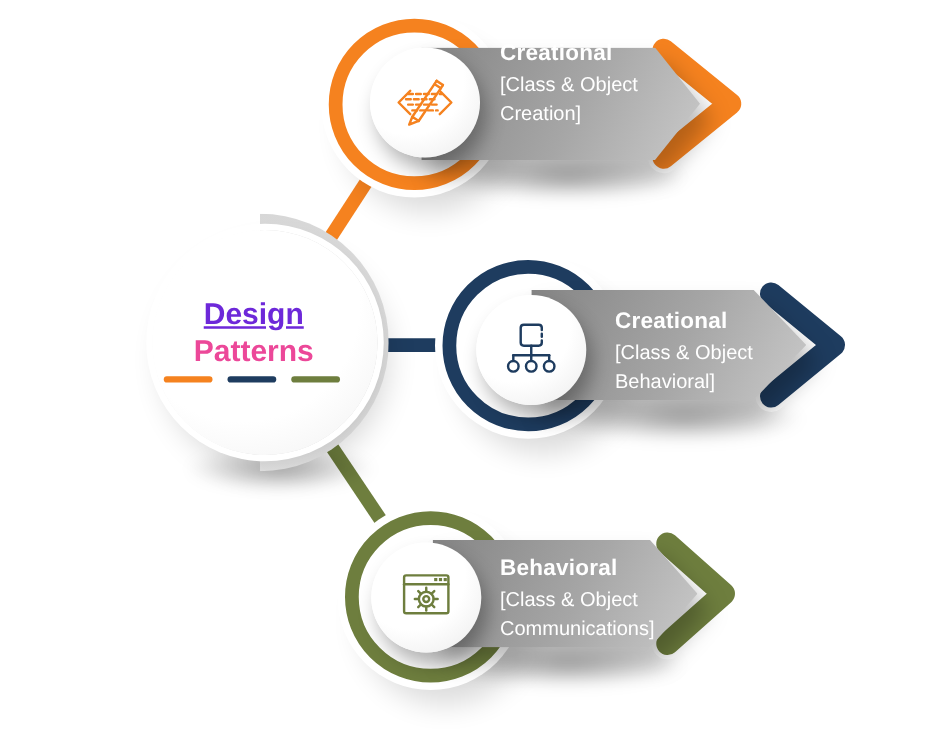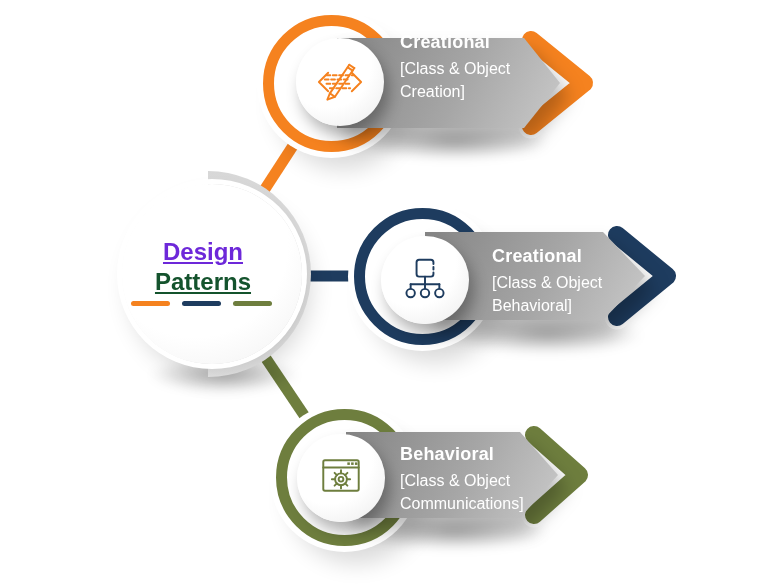--- a/index.html
+++ b/index.html
@@ -14,21 +14,21 @@
 
   
   .center-back{position:absolute;left:105px;top:171px;width:206px;height:206px;border-radius:50%;
                background:linear-gradient(180deg,#d7d7d7,#efefef);
                clip-path:inset(0 0 0 50%);}
   .center-circle{position:absolute;left:122px;top:184px;width:180px;height:180px;border-radius:50%;
                  background:radial-gradient(circle at 40% 33%, #ffffff 58%, #f5f5f5 86%, #ebebeb 100%);
                  box-shadow:0 0 0 5px #ffffff, 8px 14px 24px rgba(0,0,0,.16);}
   .center-text{position:absolute;left:122px;top:237px;width:180px;text-align:center;
                transform:translateX(-9px);line-height:30px;font-weight:700;font-size:24px;}
-  .t-orange{color:#6d28d9;text-decoration:underline;} .t-navy{color:#14532d;text-decoration:underline;}
+  .t-orange{color:#6d28d9;text-decoration:underline;} .t-navy{color:#ec4899;}
   .dash-row{position:absolute;left:131px;top:301px;display:flex;gap:12px;}
   .dash{width:39px;height:5px;border-radius:3px;}
   .d-orange{background:#F5821F;} .d-navy{background:#1E3C5F;} .d-olive{background:#6E7E3E;}
 
   
   .ring{position:absolute;width:137px;height:137px;border-radius:50%;background:#fff;box-sizing:border-box;
         box-shadow:0 0 0 6px #ffffff, 12px 18px 22px rgba(0,0,0,.14);}
   .r-orange{border:11px solid #F5821F;} .r-navy{border:11px solid #1E3C5F;} .r-olive{border:11px solid #6E7E3E;}
 
   

